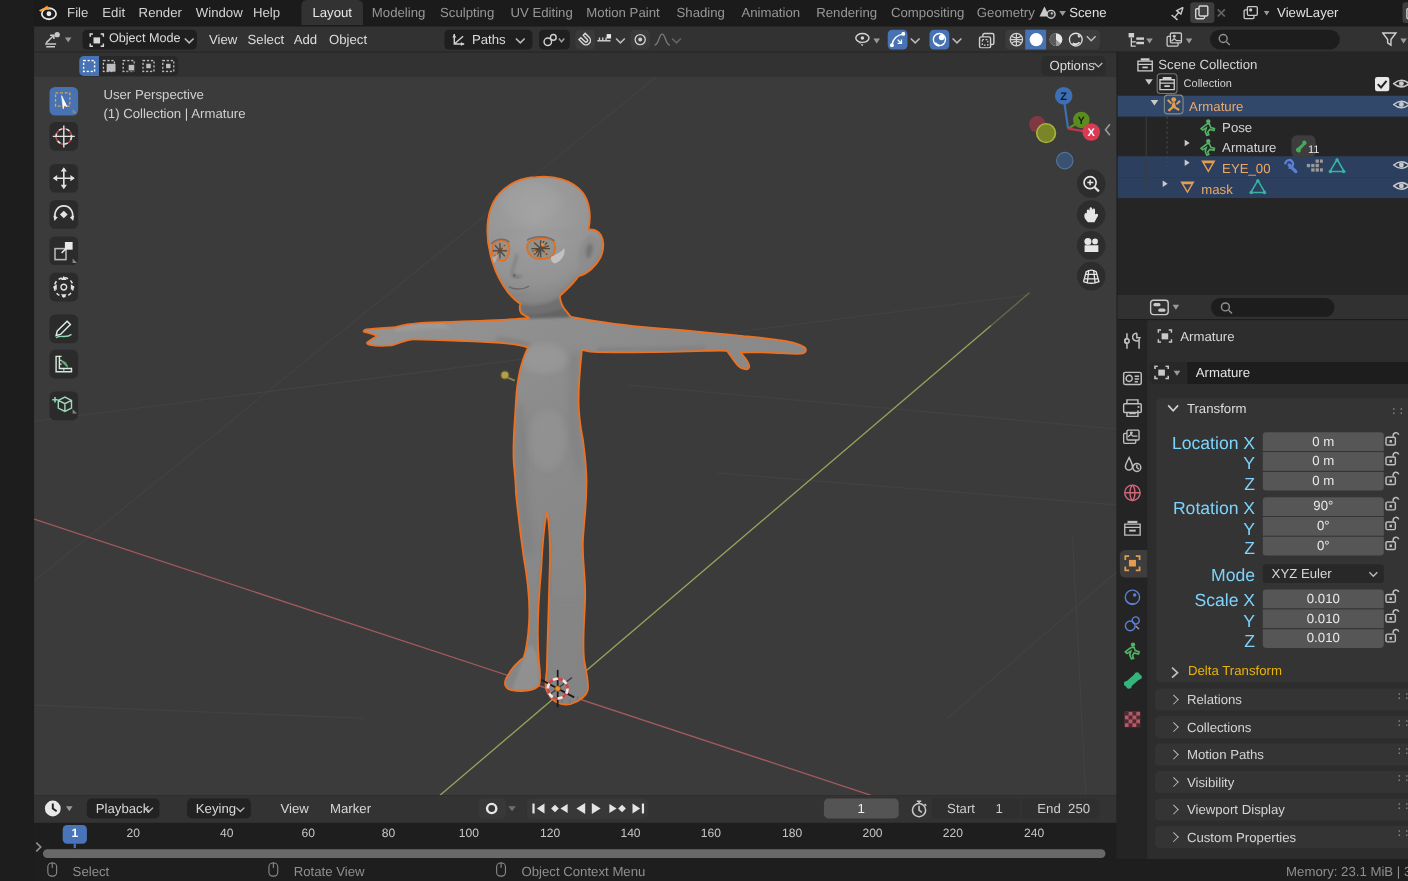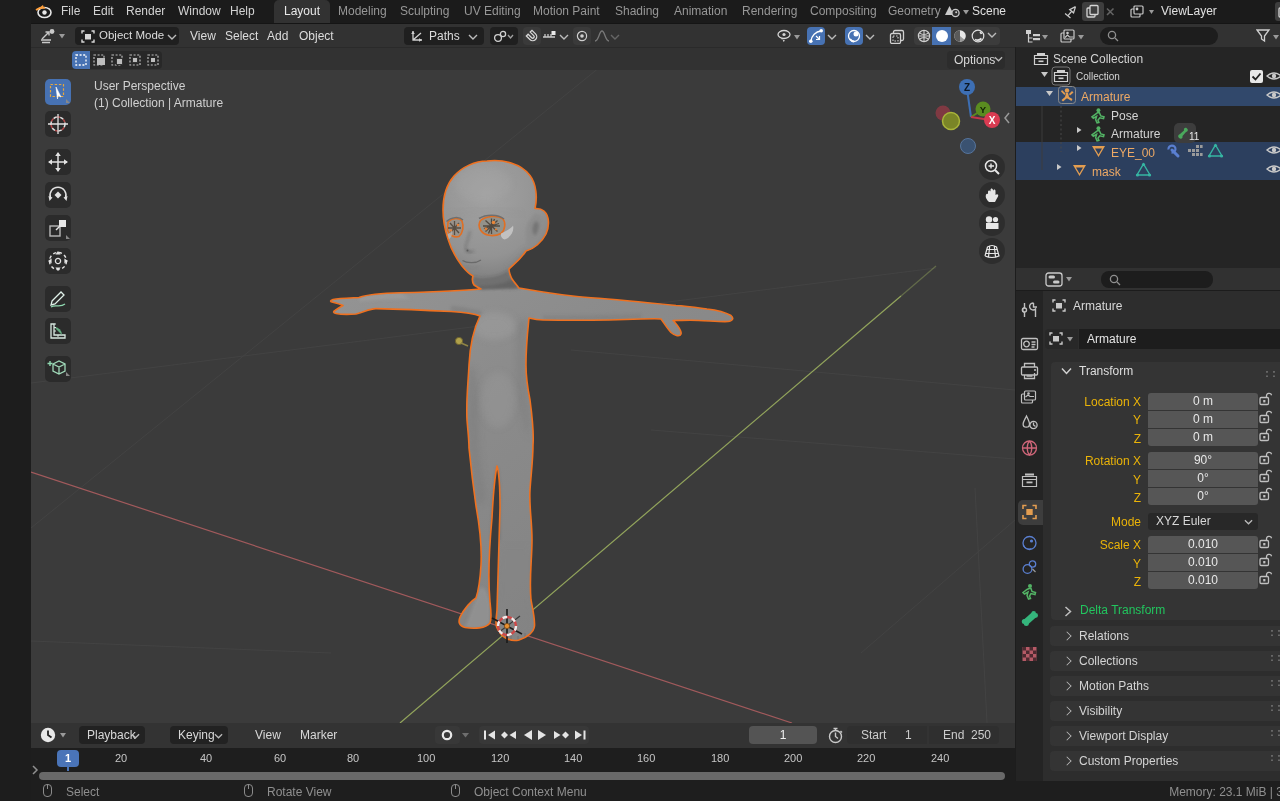--- a/index.html
+++ b/index.html
@@ -25,21 +25,21 @@
 .tbtn { position:absolute; left:14px; width:26px; height:26px; background:#2b2b2b; border-radius:5px; }
 .tbtn.active { background:#4772b3; }
 
 .navbtn { position:absolute; left:948px; width:26px; height:26px; background:rgba(40,40,40,0.72); border-radius:13px; }
 
 #outliner { left:985px; top:47px; width:295px; height:221px; background:#252525; }
 #props { left:985px; top:268px; width:295px; height:513px; background:#2d2d2d; }
 #ptabs { left:985px; top:291px; width:27px; height:490px; background:#242424; }
 #phdr { left:985px; top:268px; width:295px; height:23px; background:#313131; border-bottom:1px solid #1c1c1c; z-index:5;}
 .panel { position:absolute; left:35px; background:#343434; border-radius:4px; }
-.rowlab { position:absolute; color:#eab308; font-size:12px; text-align:right; }
+.rowlab { position:absolute; color:#7dd3fc; font-size:16px; text-align:right; }
 .vfield { position:absolute; left:132px; width:110px; height:17px; background:#565656; color:#e8e8e8;
   font-size:12px; text-align:center; line-height:17px; }
 
 #tl { left:0; top:723px; width:984px; height:58px; background:#333333; }
 #tlruler { position:absolute; left:0; top:25px; width:984px; height:23px; background:#1e1e1e; }
 #tlscroll { position:absolute; left:0; top:48px; width:984px; height:10px; background:#1e1e1e; }
 
 
 #status { left:0; top:781px; width:1280px; height:20px; background:#1e1e1e; color:#999; font-size:12px; }
 .ruln { position:absolute; top:4px; color:#c6c6c6; font-size:11px; }
@@ -784,21 +784,21 @@
         <circle cx="5" cy="124" r="2.6"></circle>
         <circle cx="5" cy="148" r="2.6"></circle>
           <circle cx="5" cy="166" r="2.6"></circle>
           <circle cx="5" cy="184" r="2.6"></circle>
       </g>
     </svg>
 
     <svg class="abs" style="left:48px;top:338px" width="8" height="11" viewBox="0 0 8 11">
         <path d="M1.5 1 L6.5 5.5 L1.5 10" stroke="#c0c0c0" stroke-width="1.5" fill="none"></path>
       </svg>
-    <div class="abs" style="left:64px;top:335px;font-size:12px;color:#22c55e">Delta Transform</div>
+    <div class="abs" style="left:64px;top:335px;font-size:12px;color:#eab308">Delta Transform</div>
 
     <div class="cpanel" style="top:358px">
         <span>Relations</span>
       </div>
     <div class="cpanel" style="top:383px">
         <span>Collections</span>
       </div>
     <div class="cpanel" style="top:408px">
         <span>Motion Paths</span>
       </div>

